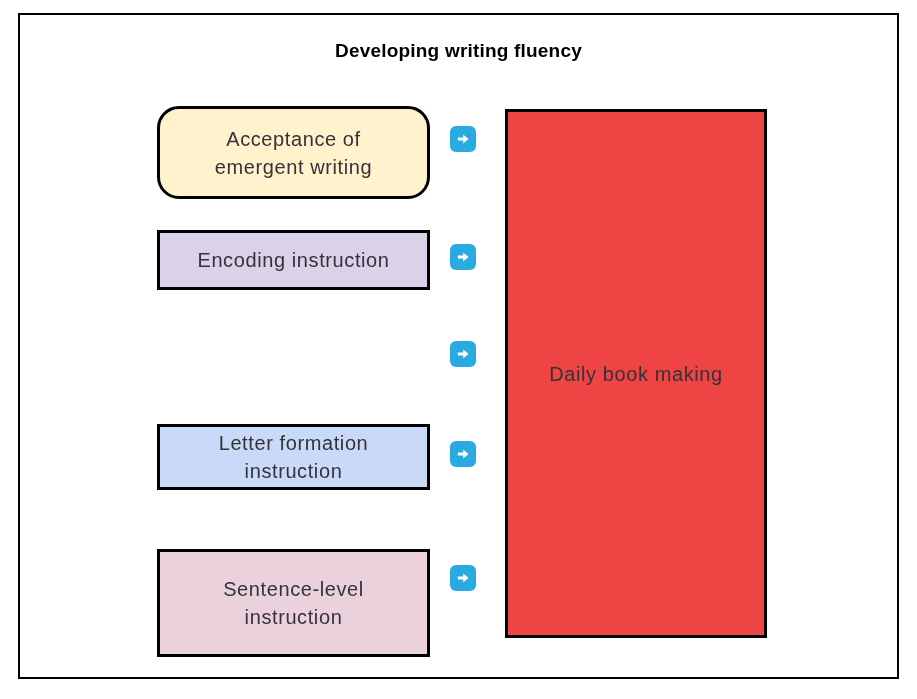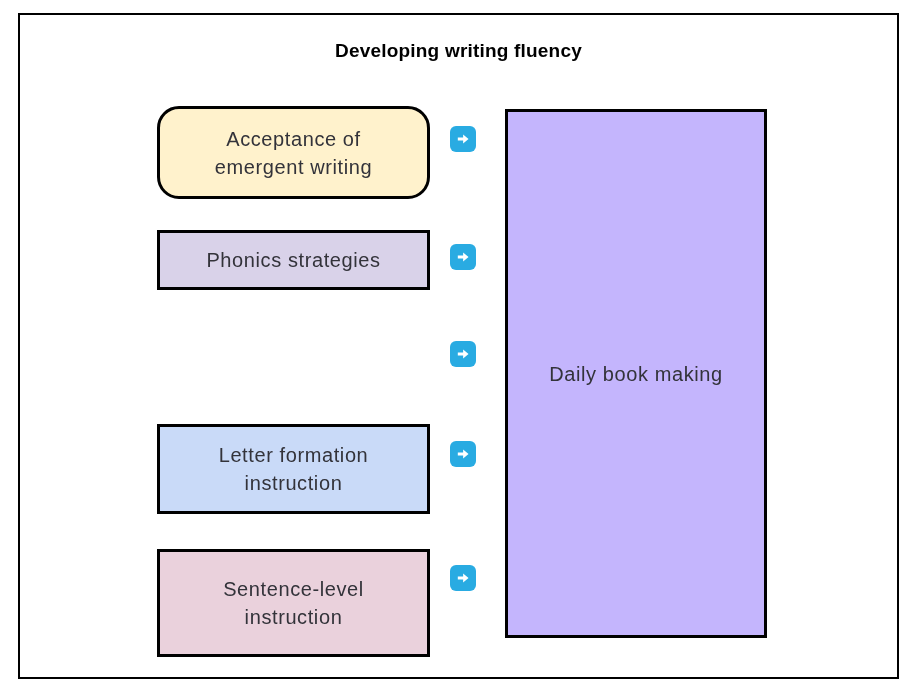--- a/index.html
+++ b/index.html
@@ -40,21 +40,21 @@
     font-size: 20px;
     line-height: 28px;
     color: #33333a;
     letter-spacing: 0.6px;
     white-space: pre-line;
   }
   .lbox { left: 137px; width: 273px; }
   .b1 { top: 91px;  height: 93px; border-radius: 22px; }
   .b2 { top: 215px; height: 60px; }
   .b3 { top: 310px; height: 60px; }
-  .b4 { top: 409px; height: 90px; }
+  .b4 { top: 409px; height: 66px; }
   .b5 { top: 534px; height: 108px; }
   .rbox { left: 485px; top: 94px; width: 262px; height: 529px; }
   .arrow {
     position: absolute;
     left: 430px;
     width: 26px; height: 26px;
     border-radius: 6px;
     display: flex;
     align-items: center;
     justify-content: center;
@@ -72,21 +72,21 @@
 <div class="canvas">
   <div class="frame">
 
     <div class="title">Developing writing fluency</div>
 
     <div class="fbox lbox b1" style="background: rgb(255, 242, 204);">
       <span>Acceptance of
 emergent writing</span>
     </div>
     <div class="fbox lbox b2" style="background: rgb(217, 210, 233);">
-      <span>Phonics strategies</span>
+      <span>Encoding instruction</span>
     </div>
     <div class="fbox lbox b4" style="background: rgb(201, 218, 248);">
       <span>Letter formation
 instruction</span>
     </div>
     <div class="fbox lbox b5" style="background: rgb(234, 209, 220);">
       <span>Sentence-level
 instruction</span>
     </div>
 
@@ -109,18 +109,18 @@
       <svg viewBox="0 0 26 26" aria-hidden="true">
           <path d="M5.5 10.8 H13.2 V6.5 L21 13 L13.2 19.5 V15.2 H5.5 Z" fill="#ffffff"></path>
         </svg>
     </div>
     <div class="arrow a5" style="background: rgb(41, 171, 226);">
       <svg viewBox="0 0 26 26" aria-hidden="true">
           <path d="M5.5 10.8 H13.2 V6.5 L21 13 L13.2 19.5 V15.2 H5.5 Z" fill="#ffffff"></path>
         </svg>
     </div>
 
-    <div class="fbox rbox" style="background: #c4b5fd;">
+    <div class="fbox rbox" style="background: #ef4444;">
       <span>Daily book making</span>
     </div>
 
   </div>
 </div>
 
 </body></html>

